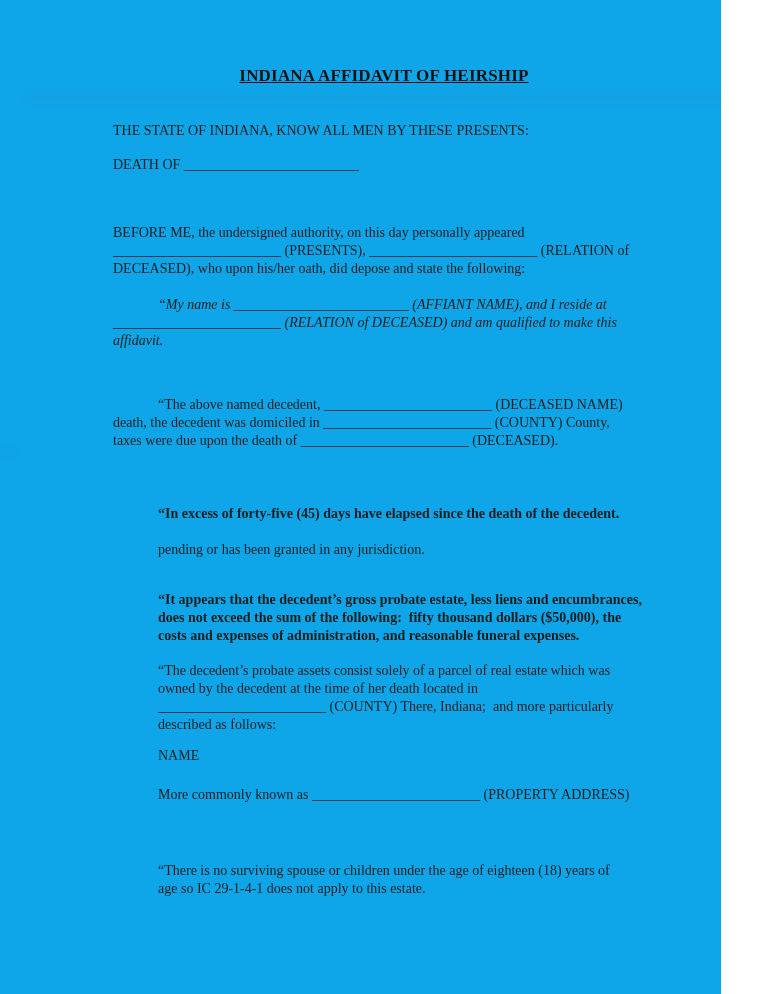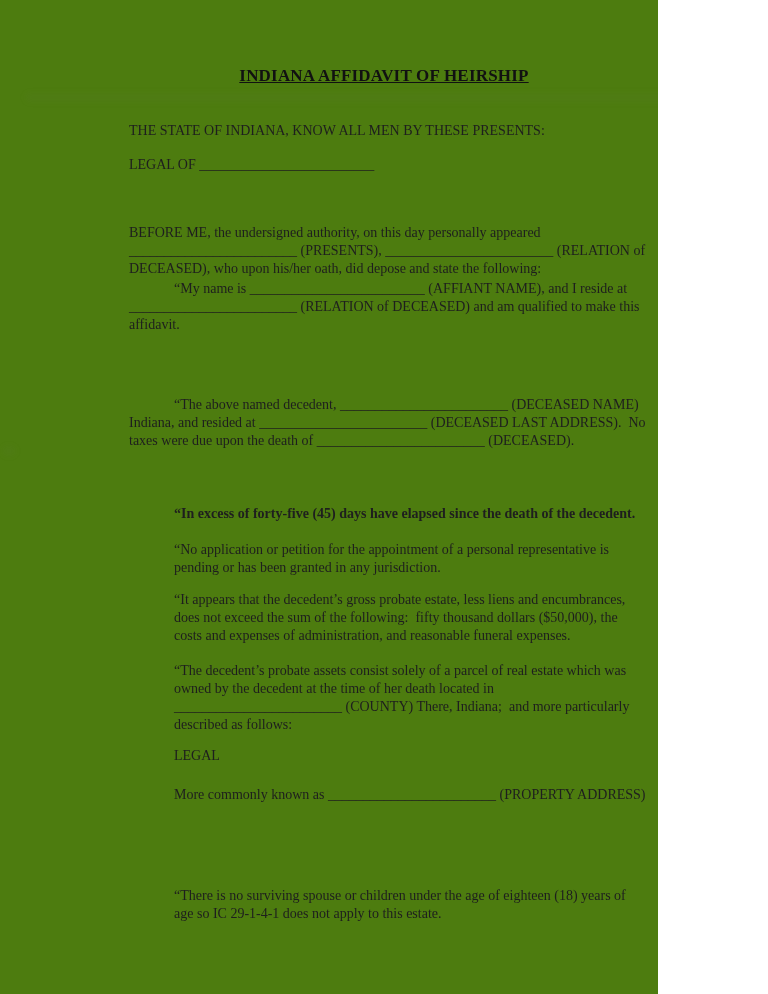--- a/index.html
+++ b/index.html
@@ -2,23 +2,23 @@
 <html><head>
 <meta charset="utf-8">
 <style>
   html, body {
     margin: 0;
     padding: 0;
     background: #ffffff;
   }
   .page {
     position: relative;
-    width: 658px;
+    width: 721px;
     height: 994px;
-    background: #4d7c0f;
+    background: #0ea5e9;
     overflow: hidden;
     font-family: "Liberation Serif", "DejaVu Serif", serif;
     font-size: 14px;
     line-height: 18px;
     color: #1e1e1e;
   }
   .title {
     position: absolute;
     top: 67px;
     left: 0;
@@ -31,37 +31,36 @@
     text-decoration: underline;
     color: #111111;
   }
   .para {
     position: absolute;
     left: 113px;
     width: 560px;
   }
   .para .line {
     white-space: pre-wrap;
-    margin-left: 16px;
   }
   .indented { left: 158px; width: 515px; }
   .first-indent .line:first-child { text-indent: 45px; }
 
   .p-state       { top: 122px; }
   .p-county      { top: 156px; }
   .p-before      { top: 224px; }
-  .p-myname      { top: 280px; }
+  .p-myname      { top: 296px; font-style: italic; }
   .p-decedent    { top: 396px; }
   .p-excess      { top: 505px; font-weight: bold; }
   .p-application { top: 541px; }
-  .p-appears     { top: 591px; }
+  .p-appears     { top: 591px; font-weight: bold; }
   .p-assets      { top: 662px; }
   .p-legal       { top: 747px; }
   .p-known       { top: 786px; }
-  .p-spouse      { top: 887px; }
+  .p-spouse      { top: 862px; }
 
   
   .artifact {
     position: absolute;
     pointer-events: none;
     background: rgba(120,120,120,0.05);
     filter: blur(3px);
     border-radius: 6px;
   }
   .artifact-band { top: 93px; left: 25px; width: 715px; height: 9px; }
@@ -75,65 +74,64 @@
   <div class="artifact artifact-band"></div>
   <div class="artifact artifact-spot"></div>
 
   <h1 class="title">INDIANA AFFIDAVIT OF HEIRSHIP</h1>
 
   <div class="para p-state">
     <div class="line">THE STATE OF INDIANA, KNOW ALL MEN BY THESE PRESENTS:</div>
   </div>
 
   <div class="para p-county">
-    <div class="line">LEGAL OF _________________________</div>
+    <div class="line">DEATH OF _________________________</div>
   </div>
 
   <div class="para p-before">
     <div class="line">BEFORE ME, the undersigned authority, on this day personally appeared</div>
     <div class="line">________________________ (PRESENTS), ________________________ (RELATION of</div>
     <div class="line">DECEASED), who upon his/her oath, did depose and state the following:</div>
   </div>
 
   <div class="para p-myname first-indent">
     <div class="line">“My name is _________________________ (AFFIANT NAME), and I reside at</div>
     <div class="line">________________________ (RELATION of DECEASED) and am qualified to make this</div>
     <div class="line">affidavit.</div>
   </div>
 
   <div class="para p-decedent first-indent">
     <div class="line">“The above named decedent, ________________________ (DECEASED NAME)</div>
-    <div class="line">Indiana, and resided at ________________________ (DECEASED LAST ADDRESS).  No</div>
+    <div class="line">death, the decedent was domiciled in ________________________ (COUNTY) County,</div>
     <div class="line">taxes were due upon the death of ________________________ (DECEASED).</div>
   </div>
 
   <div class="para p-excess indented">
     <div class="line">“In excess of forty-five (45) days have elapsed since the death of the decedent.</div>
   </div>
 
   <div class="para p-application indented">
-    <div class="line">“No application or petition for the appointment of a personal representative is</div>
     <div class="line">pending or has been granted in any jurisdiction.</div>
   </div>
 
   <div class="para p-appears indented">
     <div class="line">“It appears that the decedent’s gross probate estate, less liens and encumbrances,</div>
     <div class="line">does not exceed the sum of the following:  fifty thousand dollars ($50,000), the</div>
     <div class="line">costs and expenses of administration, and reasonable funeral expenses.</div>
   </div>
 
   <div class="para p-assets indented">
     <div class="line">“The decedent’s probate assets consist solely of a parcel of real estate which was</div>
     <div class="line">owned by the decedent at the time of her death located in</div>
     <div class="line">________________________ (COUNTY) There, Indiana;  and more particularly</div>
     <div class="line">described as follows:</div>
   </div>
 
   <div class="para p-legal indented">
-    <div class="line">LEGAL</div>
+    <div class="line">NAME</div>
   </div>
 
   <div class="para p-known indented">
     <div class="line">More commonly known as ________________________ (PROPERTY ADDRESS)</div>
   </div>
 
   <div class="para p-spouse indented">
     <div class="line">“There is no surviving spouse or children under the age of eighteen (18) years of</div>
     <div class="line">age so IC 29-1-4-1 does not apply to this estate.</div>
   </div>

